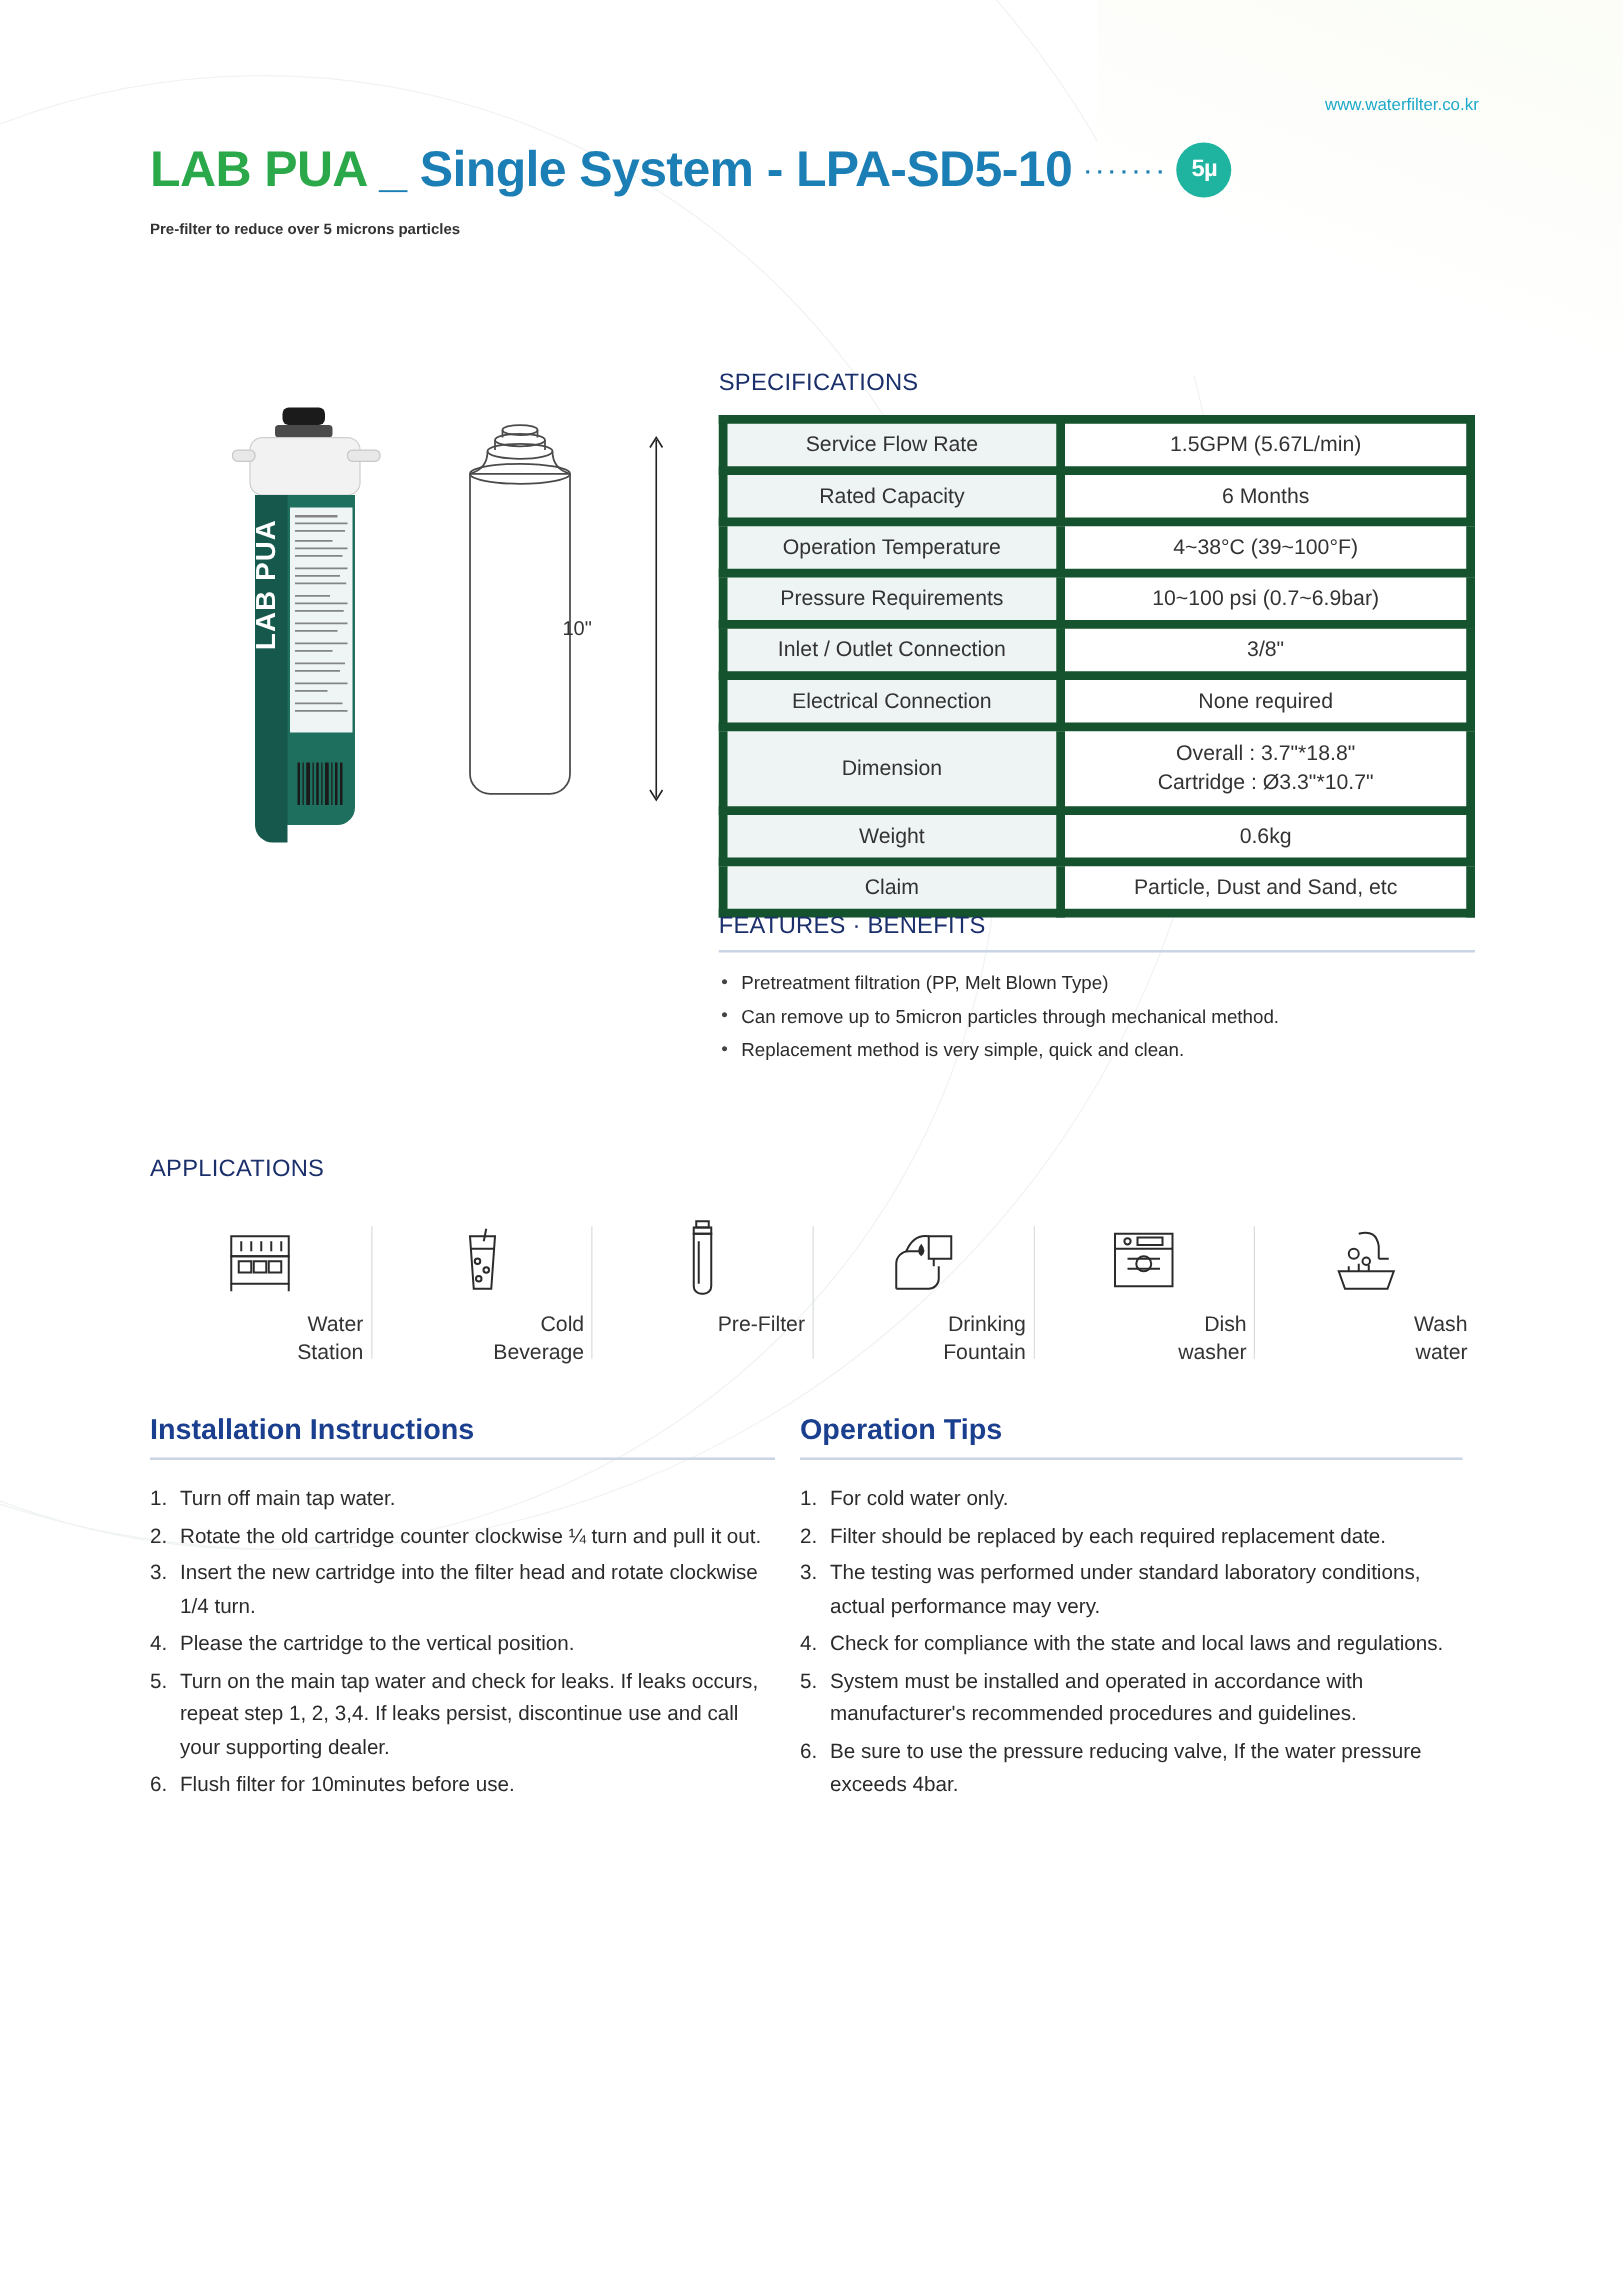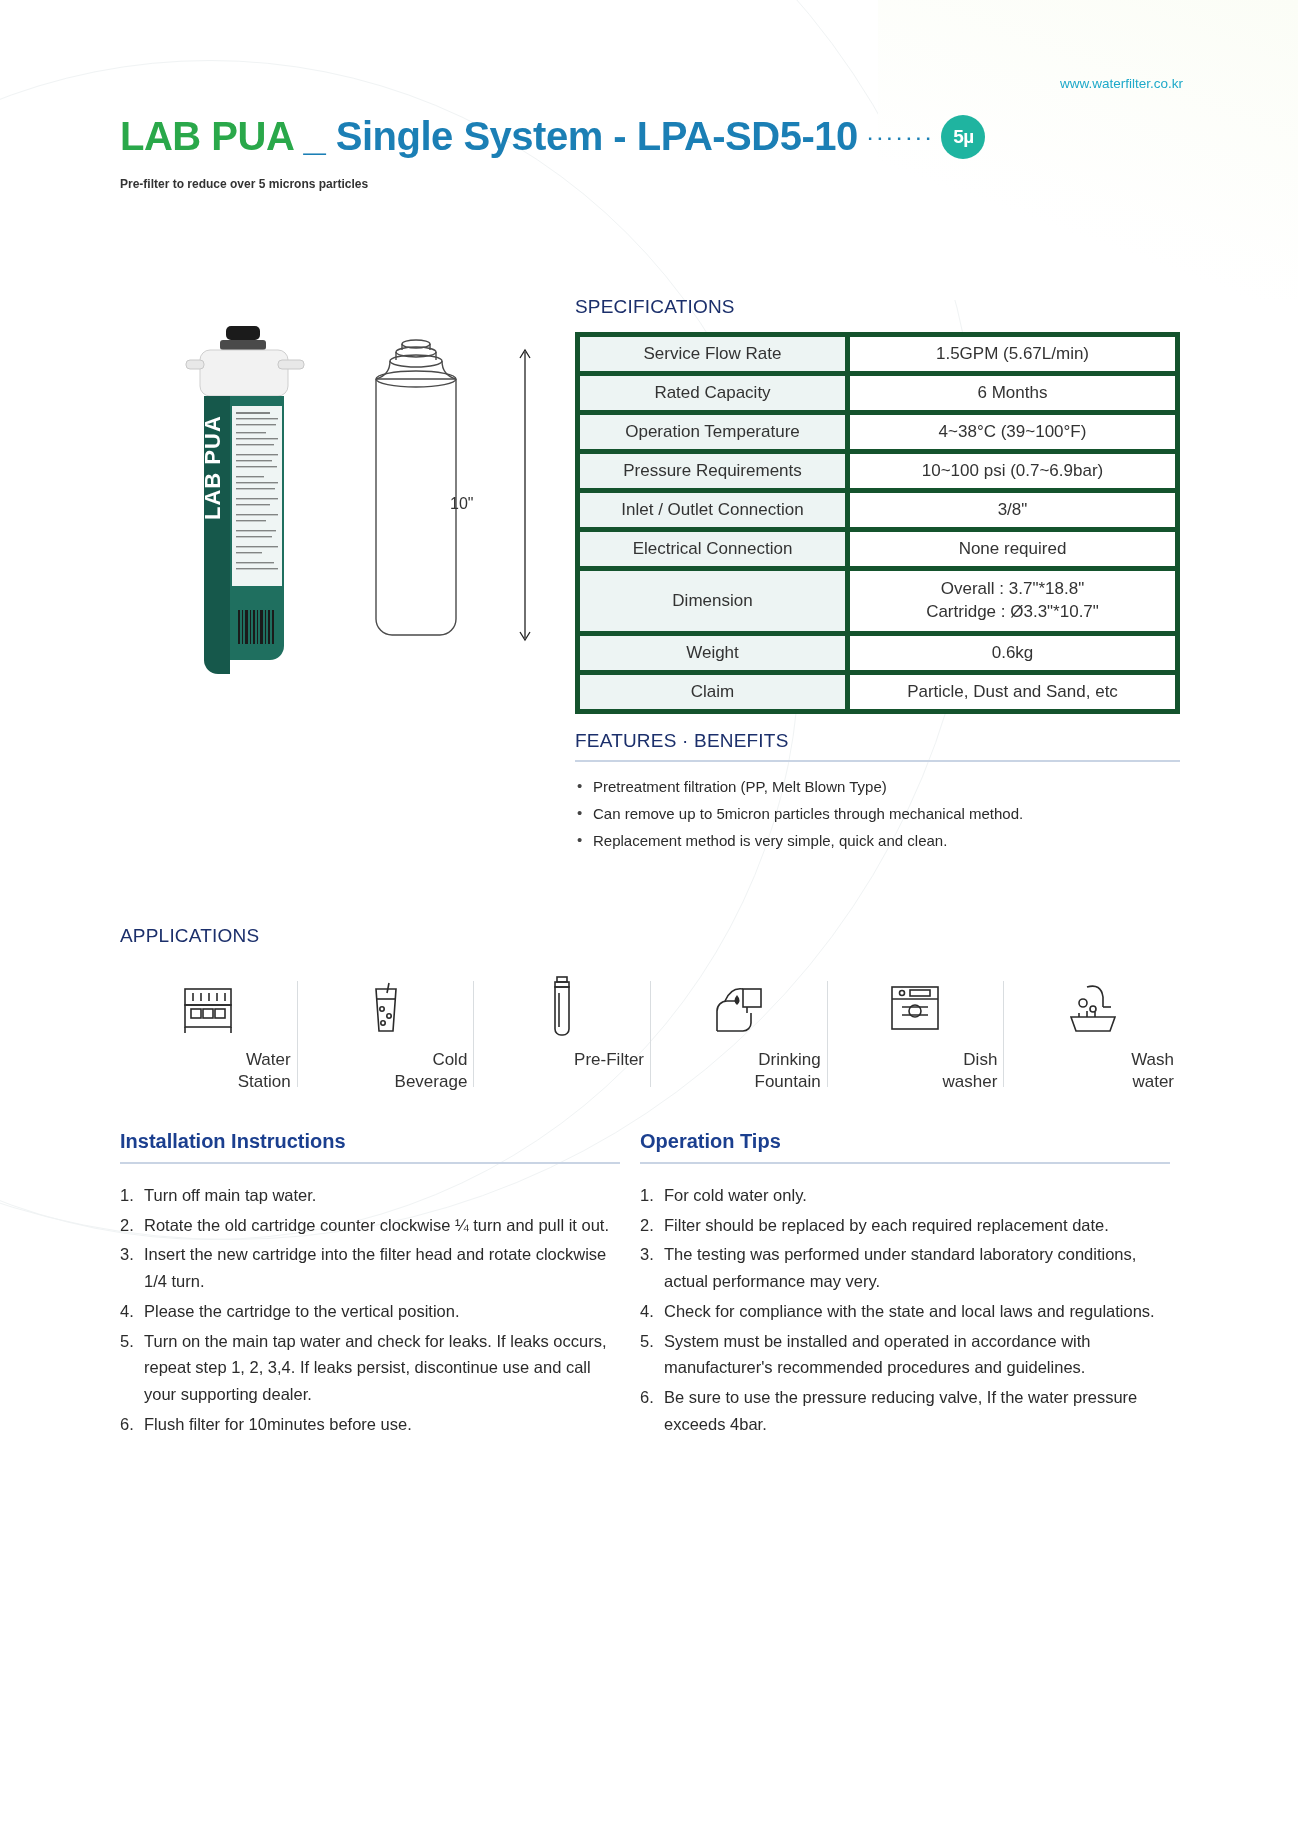--- a/index.html
+++ b/index.html
@@ -68,21 +68,21 @@
   .sec-title {
     font-size: 19px; font-weight: normal; color: #1b2f6b; letter-spacing: .2px;
   }
 
   .specs { position: absolute; left: 575px; top: 296px; width: 605px; }
   table.spec-table {
     width: 100%; border-collapse: collapse; margin-top: 14px;
     font-size: 17px;
   }
   table.spec-table td {
-    border: 5px solid #14532d;
+    border: 7px solid #14532d;
     padding: 7px 8px;
     text-align: center;
   }
   table.spec-table td.key {
     background: #edf4f3; width: 270px; color: #333;
   }
   table.spec-table td.val { background: #fff; color: #333; }
   .two-line { line-height: 1.35; }
 
   .features { position: absolute; left: 575px; top: 730px; width: 605px; }
@@ -106,21 +106,21 @@
     width: 1px; background: #d9dde0;
   }
   .app-icon { height: 62px; display: flex; align-items: flex-end; justify-content: center; }
   .app-label {
     margin-top: 12px; font-size: 17px; color: #333; line-height: 1.3;
   }
 
   
   .instructions { position: absolute; left: 120px; top: 1130px; width: 500px; }
   .tips { position: absolute; left: 640px; top: 1130px; width: 530px; }
-  .blk-title { font-size: 20px; font-weight: bold; color: #1b3f8f; }
+  .blk-title { font-size: 23px; font-weight: bold; color: #1b3f8f; }
   .blk-rule { height: 2px; background: #c9d4e4; margin-top: 9px; }
   ol.numlist {
     margin: 18px 0 0 0; padding: 0; list-style: none;
     font-size: 16.5px; line-height: 1.62;
   }
   ol.numlist li { position: relative; padding-left: 24px; margin-bottom: 3px; }
   ol.numlist li .n { position: absolute; left: 0; top: 0; }
 
   svg { display: block; }
 </style>

